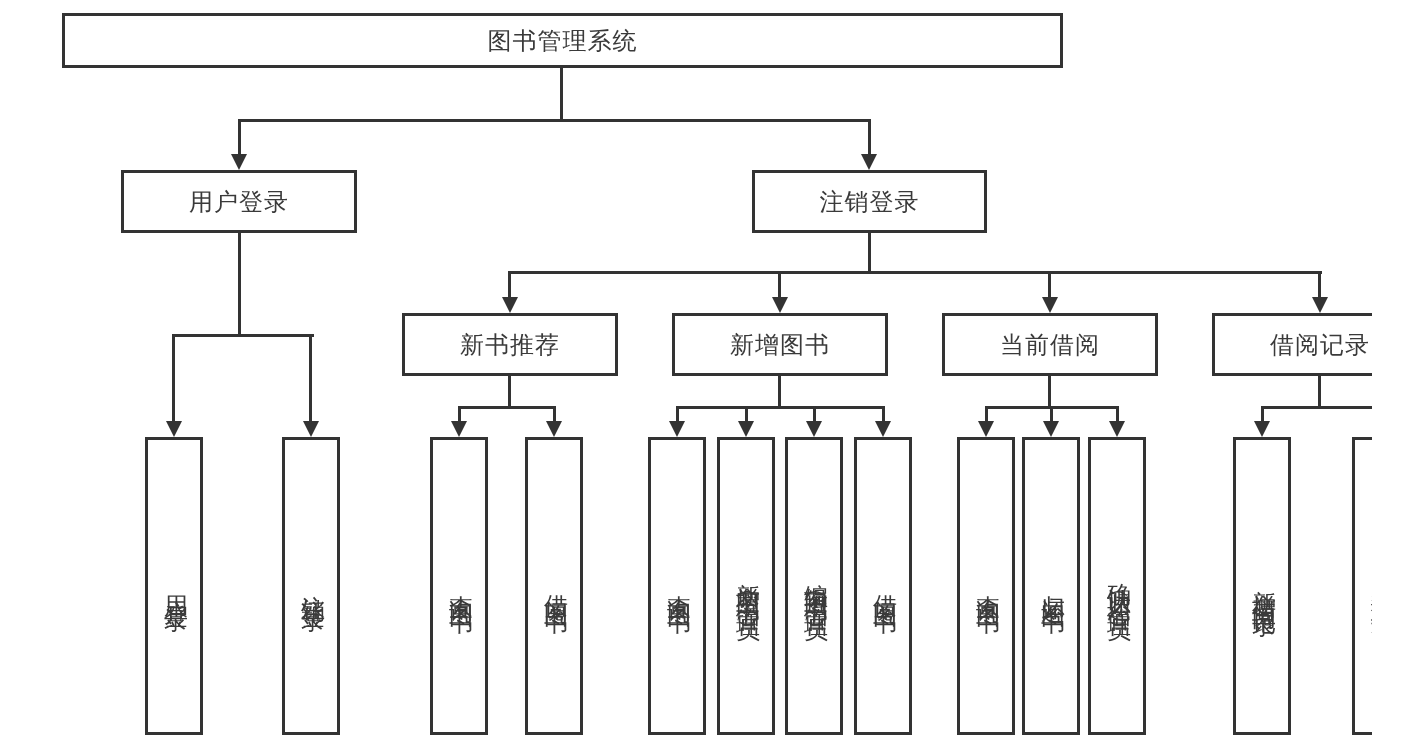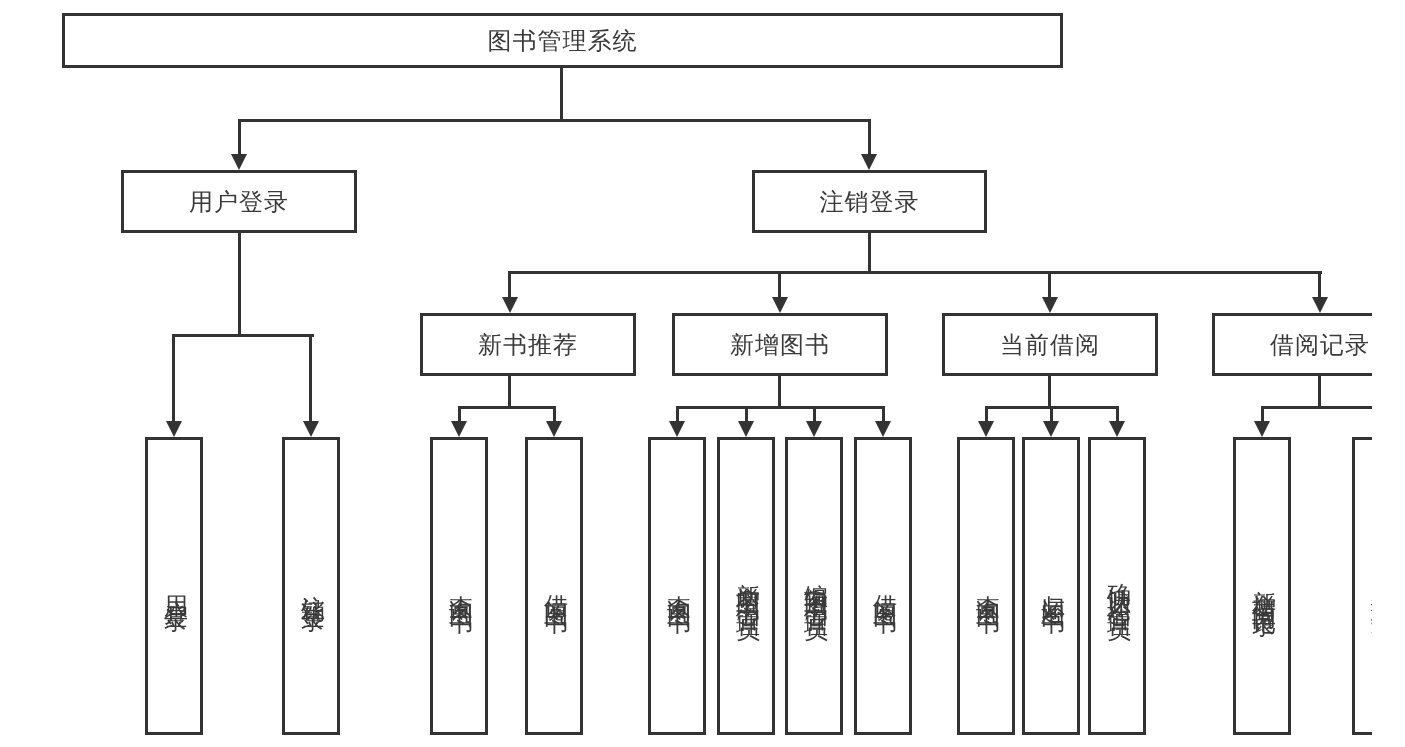--- a/index.html
+++ b/index.html
@@ -61,21 +61,21 @@
 </head>
 <body>
 
 <div class="canvas">
 
   <div class="box" style="left:22px;top:13px;width:1001px;height:55px;">图书管理系统</div>
 
   <div class="box" style="left:81px;top:170px;width:236px;height:63px;">用户登录</div>
   <div class="box" style="left:712px;top:170px;width:235px;height:63px;">注销登录</div>
 
-  <div class="box" style="left:380px;top:313px;width:216px;height:63px;text-align:center;">新书推荐</div>
+  <div class="box" style="left:362px;top:313px;width:216px;height:63px;text-align:center;">新书推荐</div>
   <div class="box" style="left:632px;top:313px;width:216px;height:63px;">新增图书</div>
   <div class="box" style="left:902px;top:313px;width:216px;height:63px;">当前借阅</div>
   <div class="box" style="left:1172px;top:313px;width:216px;height:63px;text-align:right;">借阅记录</div>
 
   <div class="box vbox" style="left:105px;top:437px;width:58px;height:298px;">用户登录</div>
   <div class="box vbox" style="left:242px;top:437px;width:58px;height:298px;">注销登录</div>
 
   <div class="box vbox" style="left:390px;top:437px;width:58px;height:298px;">查询图书</div>
   <div class="box vbox" style="left:485px;top:437px;width:58px;height:298px;">借阅图书</div>
 

